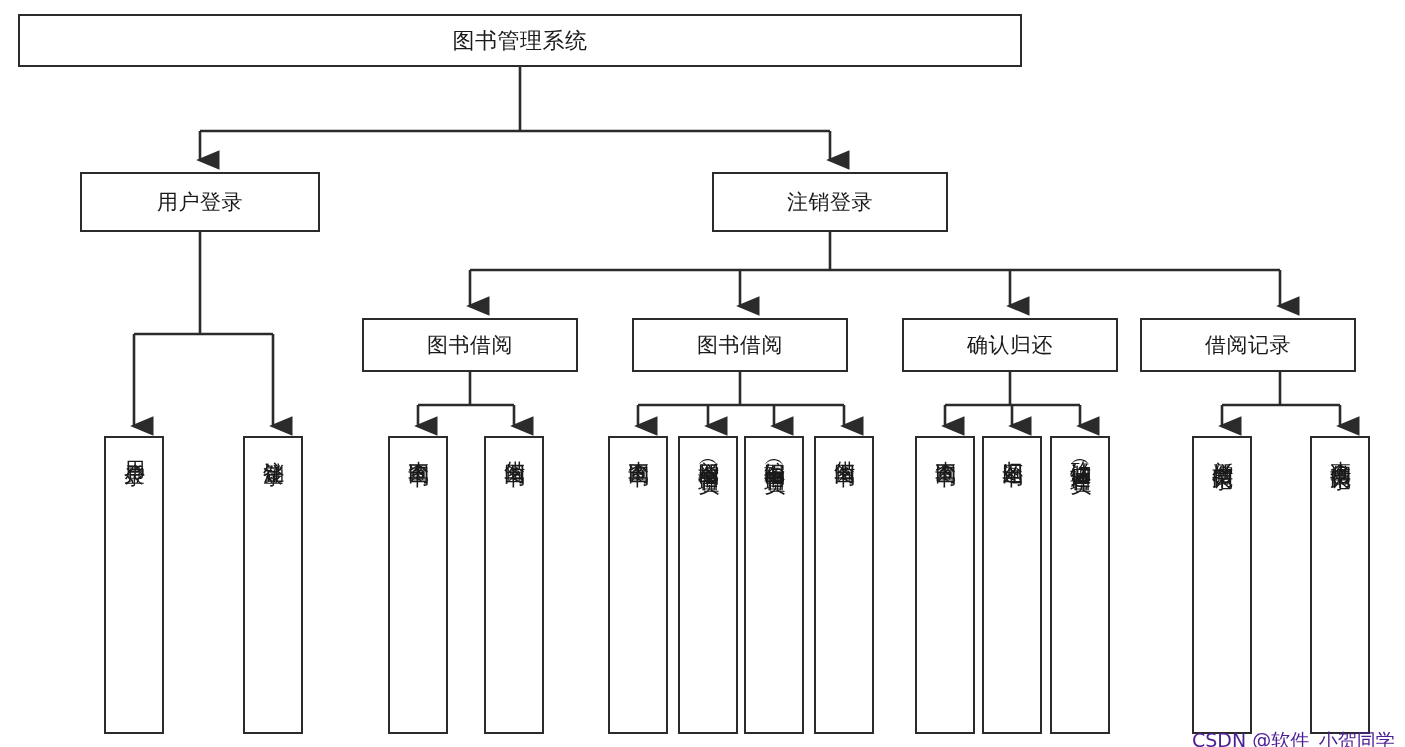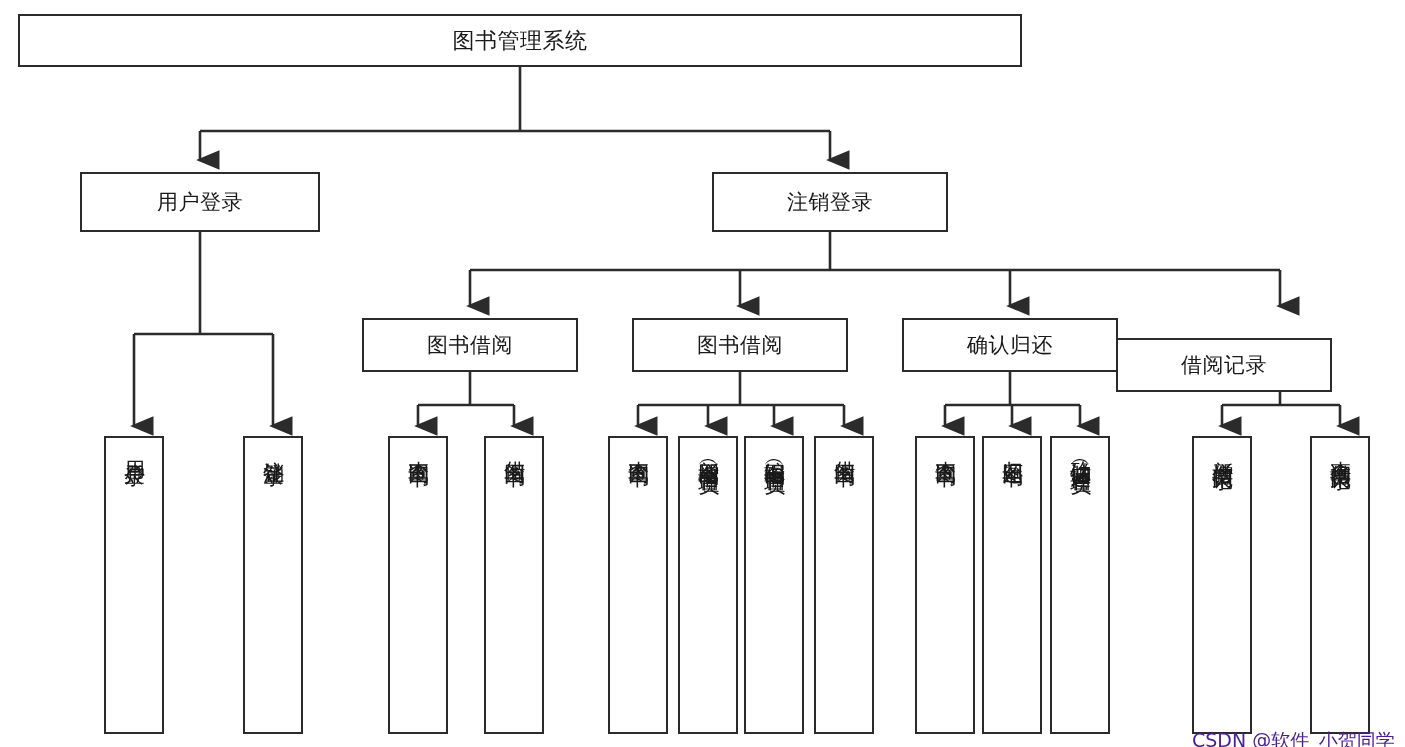--- a/index.html
+++ b/index.html
@@ -139,21 +139,21 @@
 
   <div class="node horiz" style="left:362px; top:318px; width:216px; height:54px;">
     <span class="node-label">图书借阅</span>
   </div>
   <div class="node horiz" style="left:632px; top:318px; width:216px; height:54px;">
     <span class="node-label">图书借阅</span>
   </div>
   <div class="node horiz" style="left:902px; top:318px; width:216px; height:54px;">
     <span class="node-label">确认归还</span>
   </div>
-  <div class="node horiz" style="left:1116px; top:318px; width:216px; height:54px;margin-top:20px;">
+  <div class="node horiz" style="left:1140px; top:318px; width:216px; height:54px;">
     <span class="node-label">借阅记录</span>
   </div>
 
   <div class="node vert" style="left:104px; top:436px; width:60px; height:298px;">
     <span class="node-label">用户登录</span>
   </div>
   <div class="node vert" style="left:243px; top:436px; width:60px; height:298px;">
     <span class="node-label">注销登录</span>
   </div>
 

